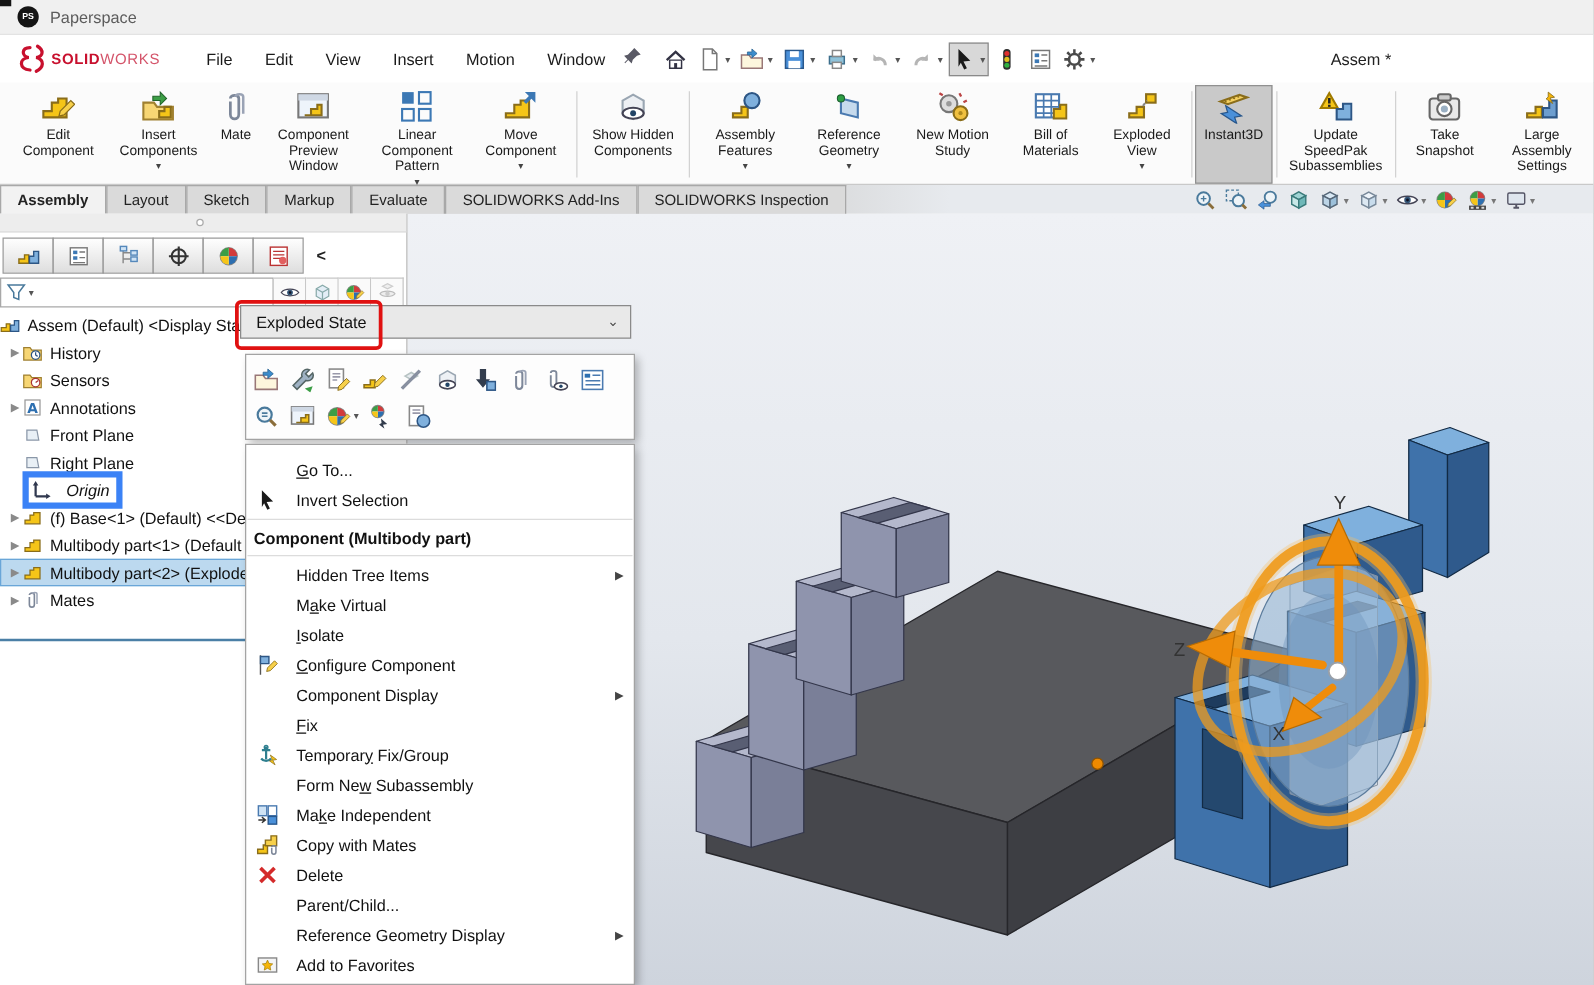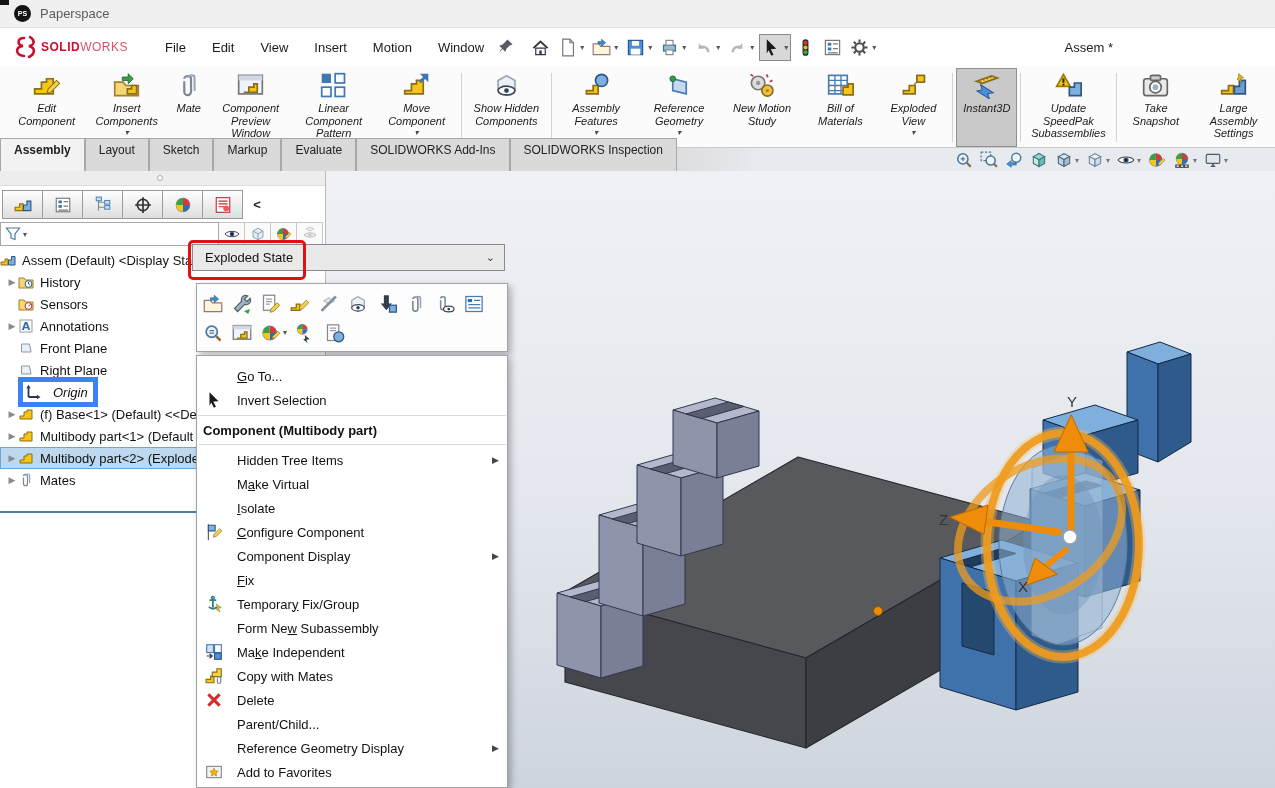--- a/index.html
+++ b/index.html
@@ -21,30 +21,30 @@
   .menus{display:flex;gap:4px;font-size:13px;color:#1a1a1a;}
   .menu-item{padding:5px 11px;cursor:default;}
   .pin-btn{margin:0 14px 0 4px;}
   .qat{display:flex;align-items:center;gap:2px;}
   .qat-btn{display:flex;align-items:center;padding:3px 2px;border:1px solid transparent;}
   .qat-caret{font-size:8px;color:#555;margin-left:3px;}
   .qat-active{background:#d8d8d8;border:1px solid #8a8a8a;}
   .doc-title{margin-left:auto;margin-right:152px;font-size:13px;color:#222;}
   
   .ribbon{height:82px;background:#fbfbfb;border-bottom:1px solid #c9c9c9;display:flex;
-          align-items:stretch;padding:2px 0 0 8px;box-sizing:border-box;font-style:italic;}
+          align-items:stretch;padding:2px 0 0 8px;box-sizing:border-box;}
   .rb-btn{display:flex;flex-direction:column;align-items:center;padding:4px 7px 2px;cursor:default;}
   .rb-btn.active{background:#c9c9c9;border:1px solid #909090;padding:3px 6px 1px;}
   .rb-label{font-size:11px;line-height:1.15;text-align:center;max-width:86px;color:#1a1a1a;margin-top:3px;}
   .rb-caret{font-size:8px;color:#444;margin-top:1px;}
   .rb-sep{width:1px;background:#d2d2d2;margin:5px 3px;}
   
   .tabstrip{height:23px;display:flex;align-items:flex-end;
             background:linear-gradient(to right,#d2d2d2 0,#d2d2d2 600px,#e7eaee 760px,#e7eaee 100%);}
-  .tabs{display:flex;height:33px;}
+  .tabs{display:flex;height:23px;}
   .tab{font-size:12px;color:#222;padding:4px 13px 3px;background:#dadada;border:1px solid #a8a8a8;
        border-bottom:none;box-sizing:border-box;white-space:nowrap;}
   .tab.active{background:#f2f2f2;font-weight:bold;}
   .headsup{display:flex;align-items:center;gap:7px;margin-left:278px;padding-bottom:2px;}
   .hu-btn{display:flex;align-items:center;gap:2px;}
   .hu-caret{font-size:8px;color:#777;}
   
   .content{position:relative;height:617px;}
   .viewport{position:absolute;inset:0;z-index:0;}
   

